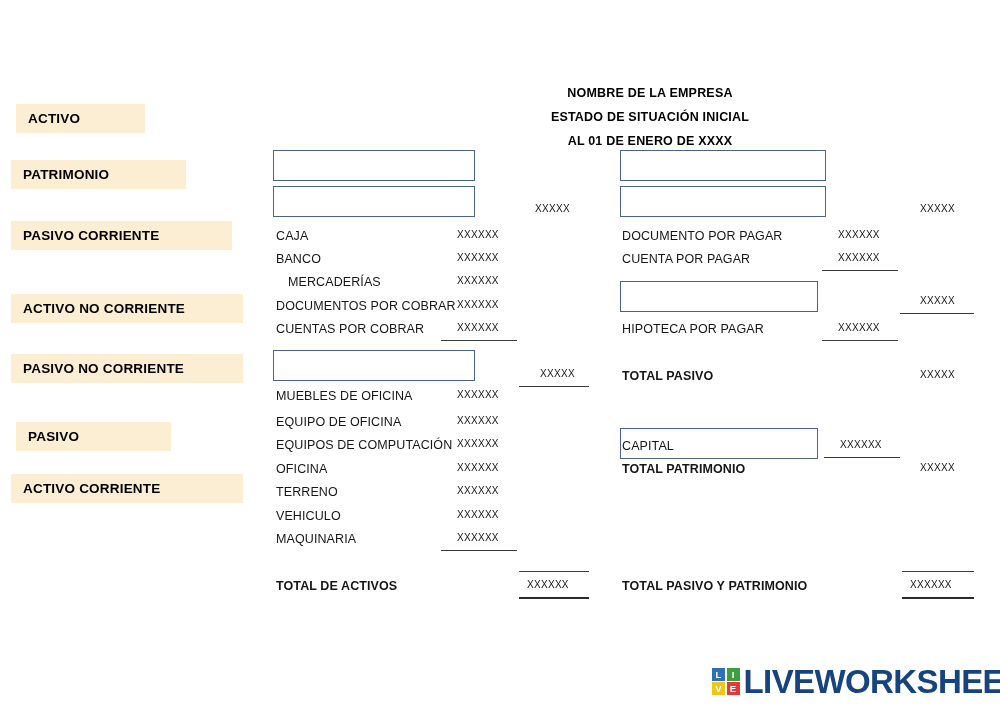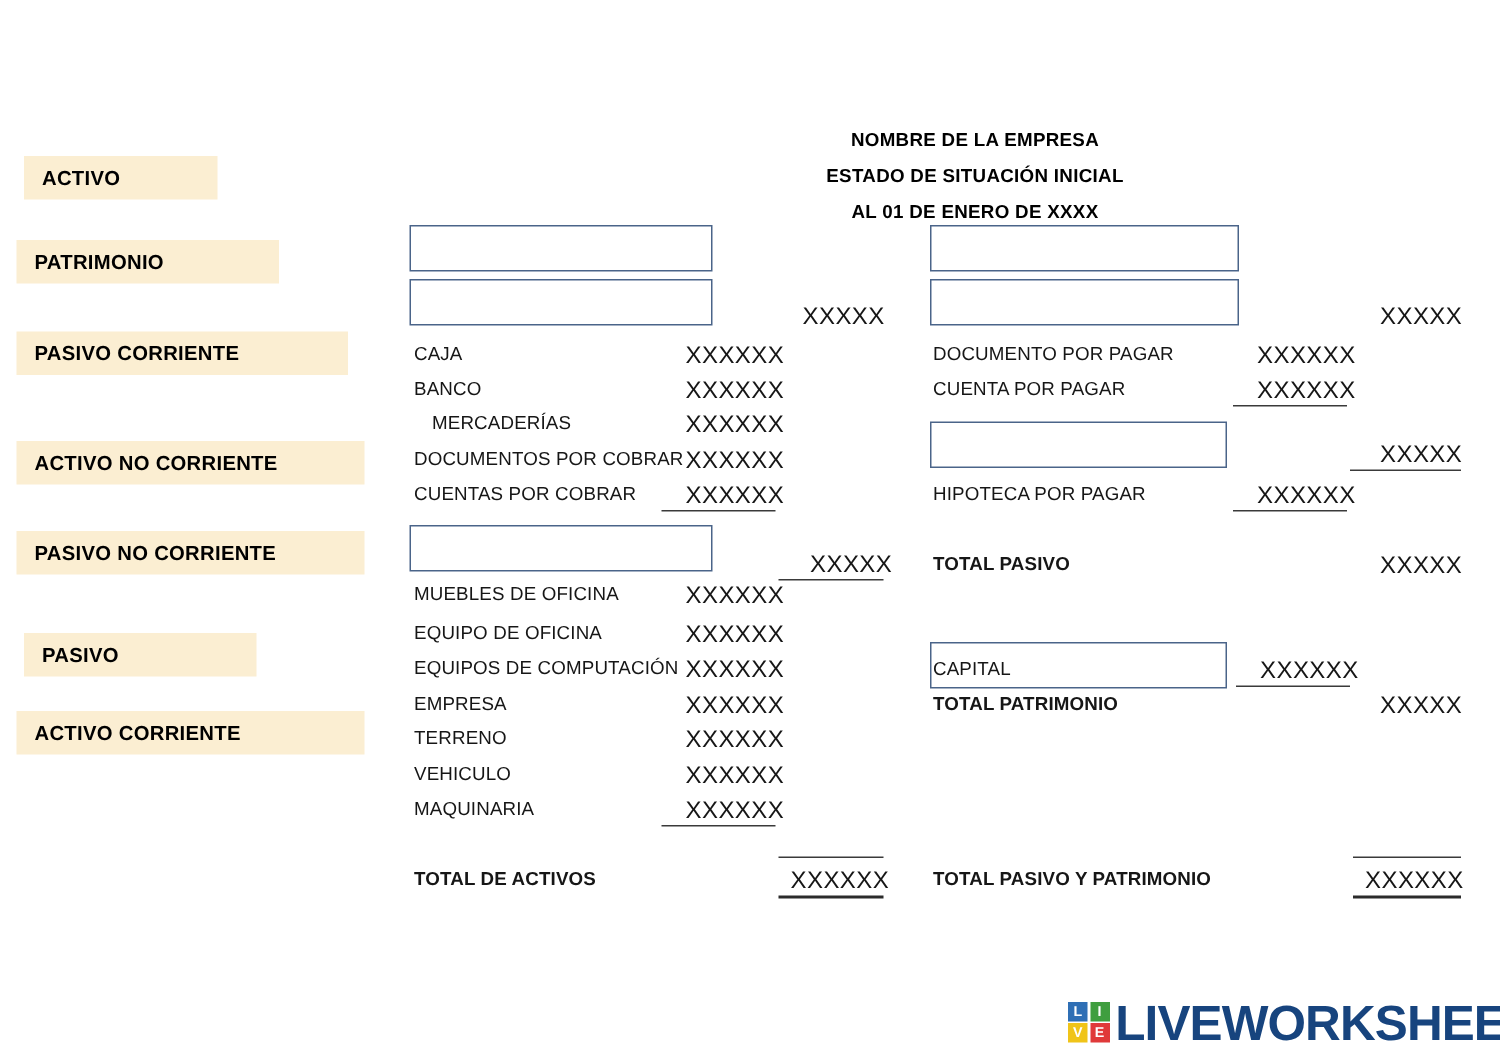--- a/index.html
+++ b/index.html
@@ -60,21 +60,21 @@
     position: absolute;
     font-size: 12.5px;
     white-space: nowrap;
     color: #161616;
     letter-spacing: 0.1px;
   }
   .acct.bold { font-weight: bold; }
 
   .amt {
     position: absolute;
-    font-size: 16px;
+    font-size: 10px;
     white-space: nowrap;
     color: #161616;
     letter-spacing: 0.3px;
   }
 
   
   .rule {
     position: absolute;
     height: 0;
     border-top: 1.6px solid #3a3a3a;
@@ -170,21 +170,21 @@
 
   <div class="acct" style="left:276px; top:389px;">MUEBLES DE OFICINA</div>
   <div class="amt" style="left:457px; top:389px;">XXXXXX</div>
 
   <div class="acct" style="left:276px; top:415px;">EQUIPO DE OFICINA</div>
   <div class="amt" style="left:457px; top:415px;">XXXXXX</div>
 
   <div class="acct" style="left:276px; top:438px;">EQUIPOS DE COMPUTACIÓN</div>
   <div class="amt" style="left:457px; top:438px;">XXXXXX</div>
 
-  <div class="acct" style="left:276px; top:462px;">EMPRESA</div>
+  <div class="acct" style="left:276px; top:462px;">OFICINA</div>
   <div class="amt" style="left:457px; top:462px;">XXXXXX</div>
 
   <div class="acct" style="left:276px; top:485px;">TERRENO</div>
   <div class="amt" style="left:457px; top:485px;">XXXXXX</div>
 
   <div class="acct" style="left:276px; top:509px;">VEHICULO</div>
   <div class="amt" style="left:457px; top:509px;">XXXXXX</div>
 
   <div class="acct" style="left:276px; top:532px;">MAQUINARIA</div>
   <div class="amt" style="left:457px; top:532px;">XXXXXX</div>

